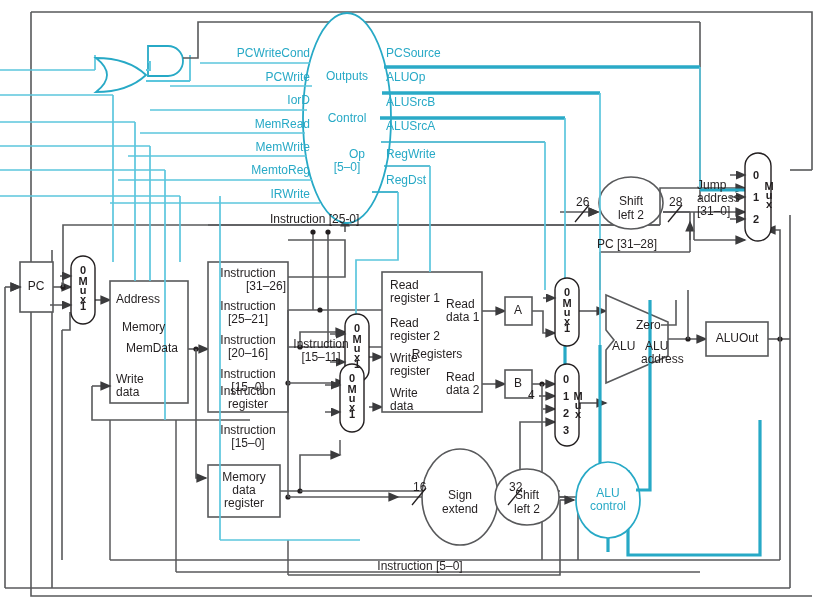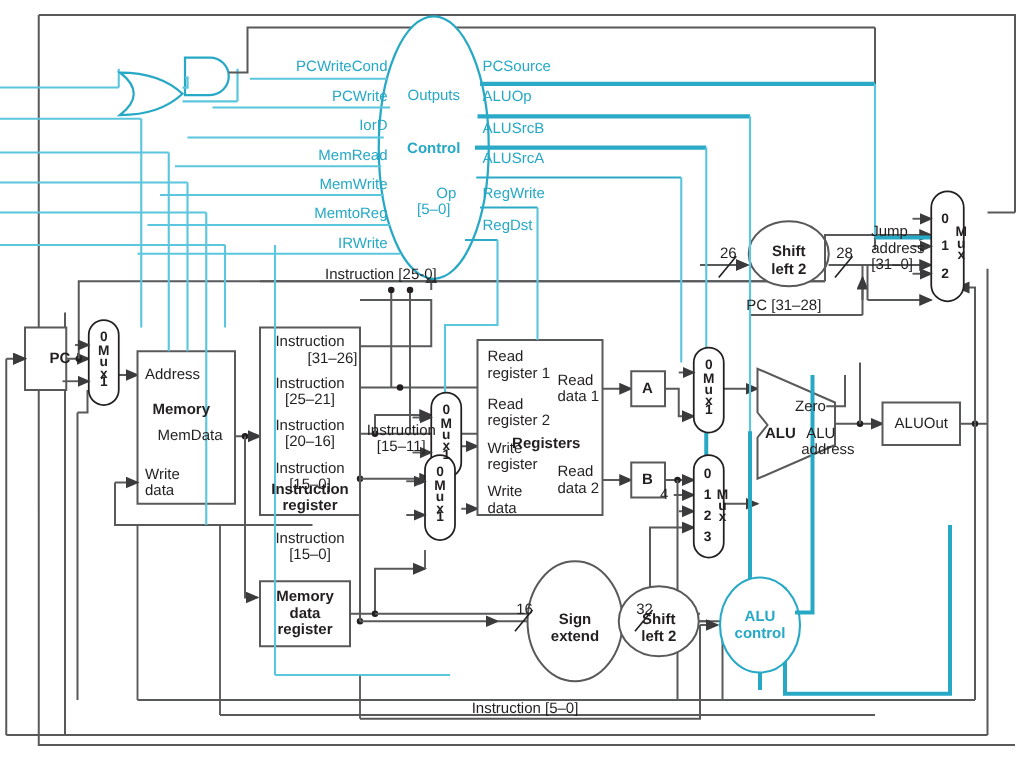--- a/index.html
+++ b/index.html
@@ -2,21 +2,21 @@
 <html><head>
 <meta charset="utf-8">
 <style>
   html,body{margin:0;padding:0;background:#fff;}
   body{font-family:"Liberation Sans",sans-serif;}
   #root{position:relative;width:821px;height:607px;background:#fff;overflow:hidden;}
   #svg{position:absolute;left:0;top:0;width:821px;height:607px;}
   .lbl{position:absolute;font-family:"Liberation Sans",sans-serif;color:#231f20;
        white-space:nowrap;line-height:1.05;}
   .ctl{color:#27a9c6;}
-  .b{font-weight:bold;}
+  .b{font-weight:normal;}
   .c{text-align:center;transform:translateX(-50%);}
   .r{text-align:right;transform:translateX(-100%);} .s12{font-size:12px;}
   .muxl{position:absolute;font-size:11px;font-weight:bold;color:#231f20;text-align:center;}
 </style>
 </head>
 <body>
 
 <div id="root">
 
 <svg id="svg" viewBox="0 0 821 607">
@@ -287,40 +287,40 @@
 <div class="lbl s12 ctl" style="left:386px;top:96px;">ALUSrcB</div>
 <div class="lbl s12 ctl" style="left:386px;top:120px;">ALUSrcA</div>
 <div class="lbl s12 ctl" style="left:386px;top:148px;">RegWrite</div>
 <div class="lbl s12 ctl" style="left:386px;top:174px;">RegDst</div>
 
 <div class="lbl s12 ctl c" style="left:347px;top:70px;">Outputs</div>
 <div class="lbl s12 ctl b c" style="left:347px;top:112px;">Control</div>
 <div class="lbl s12 ctl c" style="left:347px;top:148px;margin-left:10px;">Op</div>
 <div class="lbl s12 ctl c" style="left:347px;top:161px;">[5–0]</div>
 
-<div class="lbl s12 b c" style="left:36px;top:280px;margin-left:12px;">PC</div>
+<div class="lbl s12 b c" style="left:36px;top:280px;">PC</div>
 
 <div class="lbl s12" style="left:116px;top:293px;">Address</div>
 <div class="lbl s12 b" style="left:122px;top:321px;">Memory</div>
 <div class="lbl s12" style="left:126px;top:342px;">MemData</div>
 <div class="lbl s12" style="left:116px;top:373px;">Write</div>
 <div class="lbl s12" style="left:116px;top:386px;">data</div>
 
 <div class="lbl s12 c" style="left:248px;top:267px;">Instruction</div>
 <div class="lbl s12 c" style="left:248px;top:280px;padding-left:36px;">[31–26]</div>
 <div class="lbl s12 c" style="left:248px;top:300px;">Instruction</div>
 <div class="lbl s12 c" style="left:248px;top:313px;">[25–21]</div>
 <div class="lbl s12 c" style="left:248px;top:334px;">Instruction</div>
 <div class="lbl s12 c" style="left:248px;top:347px;">[20–16]</div>
 <div class="lbl s12 c" style="left:248px;top:368px;">Instruction</div>
 <div class="lbl s12 c" style="left:248px;top:381px;">[15–0]</div>
 <div class="lbl s12 b c" style="left:248px;top:385px;">Instruction</div>
 <div class="lbl s12 b c" style="left:248px;top:398px;">register</div>
 
-<div class="lbl s12" style="left:216px;top:213px;padding-left:44px;">Instruction [25-0]</div>
+<div class="lbl s12" style="left:226px;top:213px;padding-left:44px;">Instruction [25-0]</div>
 <div class="lbl s12 c" style="left:321px;top:338px;">Instruction</div>
 <div class="lbl s12 c" style="left:321px;top:351px;">[15–11]</div>
 <div class="lbl s12 c" style="left:248px;top:424px;">Instruction</div>
 <div class="lbl s12 c" style="left:248px;top:437px;">[15–0]</div>
 <div class="lbl s12 c" style="left:420px;top:560px;">Instruction [5–0]</div>
 
 <div class="lbl s12 b c" style="left:244px;top:471px;">Memory</div>
 <div class="lbl s12 b c" style="left:244px;top:484px;">data</div>
 <div class="lbl s12 b c" style="left:244px;top:497px;">register</div>
 

